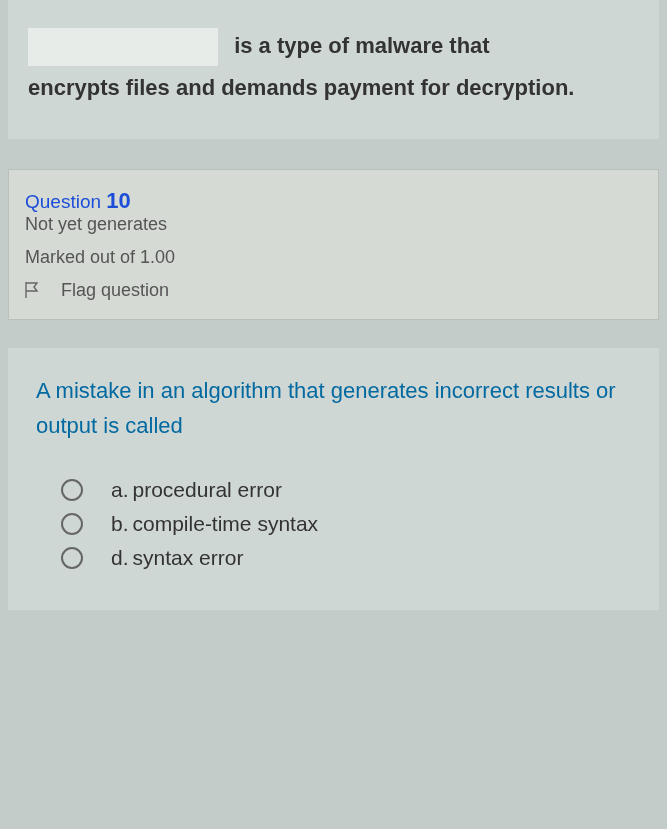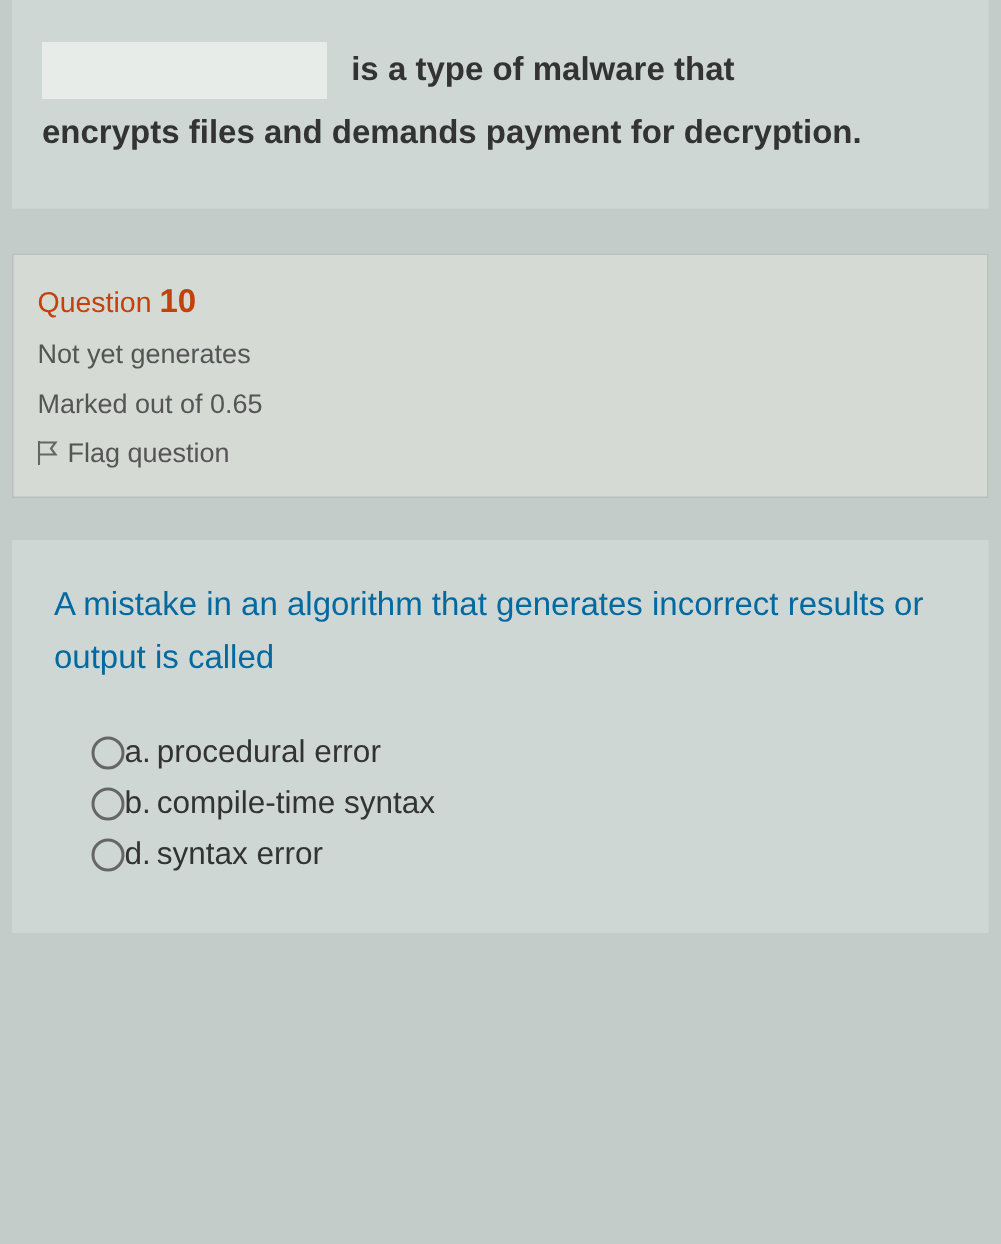--- a/index.html
+++ b/index.html
@@ -31,23 +31,22 @@
     .gap {
       height: 30px;
     }
     .question-info {
       background: #d5dad5;
       border: 1px solid #b8c0bb;
       margin: 0 8px;
       padding: 18px 16px 18px 16px;
     }
     .q-label {
-      color: #c2410c;
+      color: #1d4ed8;
       font-size: 19px;
-      margin-bottom: 12px;
     }
     .q-number {
       font-weight: bold;
       font-size: 22px;
     }
     .q-state {
       font-size: 18px;
       color: #555;
       margin-bottom: 12px;
     }
@@ -55,41 +54,41 @@
       font-size: 18px;
       color: #555;
       margin-bottom: 12px;
     }
     .flag-link {
       font-size: 18px;
       color: #555;
       cursor: pointer;
       display: flex;
       align-items: center;
-      gap: 6px;
+      gap: 22px;
     }
     .flag-icon {
       width: 14px;
       height: 16px;
     }
     .question-body {
       background: #cfd7d4;
       margin: 28px 8px 0 8px;
       padding: 25px 20px 30px 28px;
     }
     .q-prompt {
       font-size: 22px;
       line-height: 1.6;
       color: #0369a1;
       margin-bottom: 35px;
     }
     .option {
       display: flex;
       align-items: center;
-      gap: 0;
+      gap: 28px;
       margin: 10px 0 10px 25px;
       font-size: 21px;
       color: #333;
       cursor: pointer;
     }
     .radio-circle {
       width: 22px;
       height: 22px;
       border: 2px solid #666;
       border-radius: 50%;
@@ -109,21 +108,21 @@
 </div>
 
 <div class="gap"></div>
 
 <div class="question-info">
   <div class="q-label">
     <span>Question</span>
     <span class="q-number">10</span>
   </div>
   <div class="q-state">Not yet generates</div>
-  <div class="q-grade">Marked out of 0.65</div>
+  <div class="q-grade">Marked out of 1.00</div>
   <div class="flag-link">
     <svg class="flag-icon" viewBox="0 0 14 16">
       <path d="M1 0 L1 16 M1 1 L12 1 L9 5 L12 9 L1 9" fill="none" stroke="#666" stroke-width="1.4"></path>
     </svg>
     <span>Flag question</span>
   </div>
 </div>
 
 <div class="question-body">
   <div class="q-prompt">A mistake in an algorithm that generates incorrect results or output is called</div>

